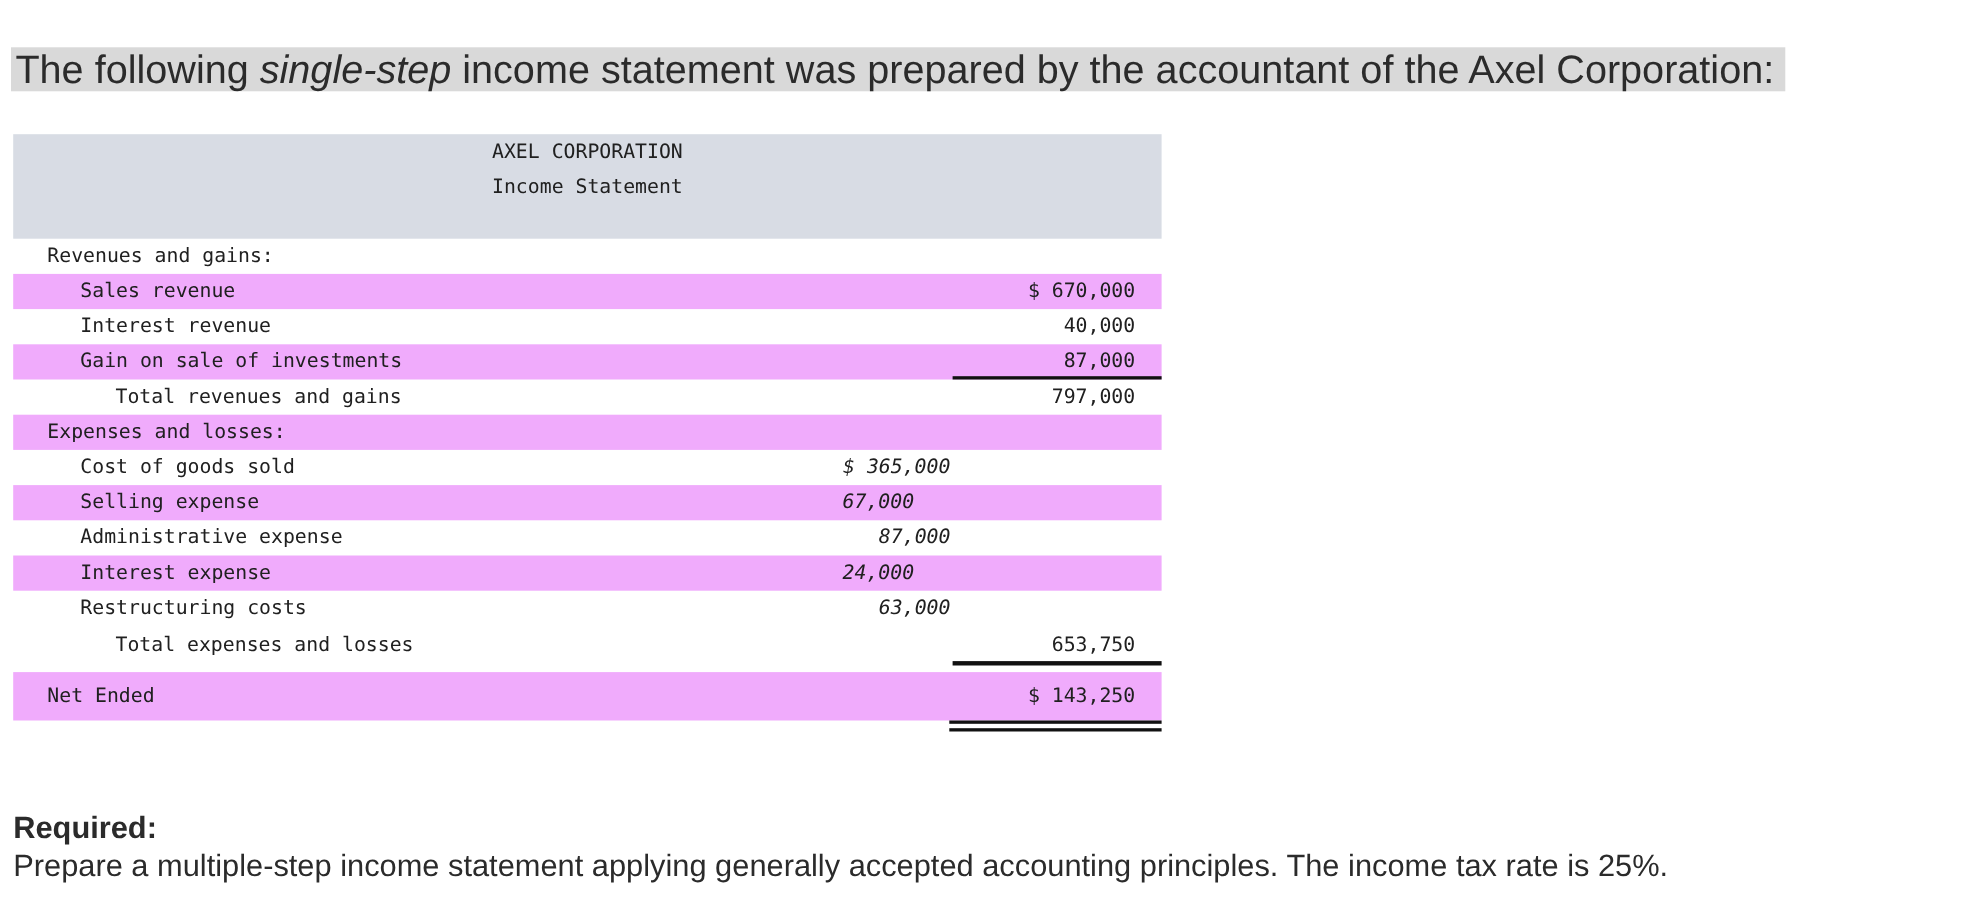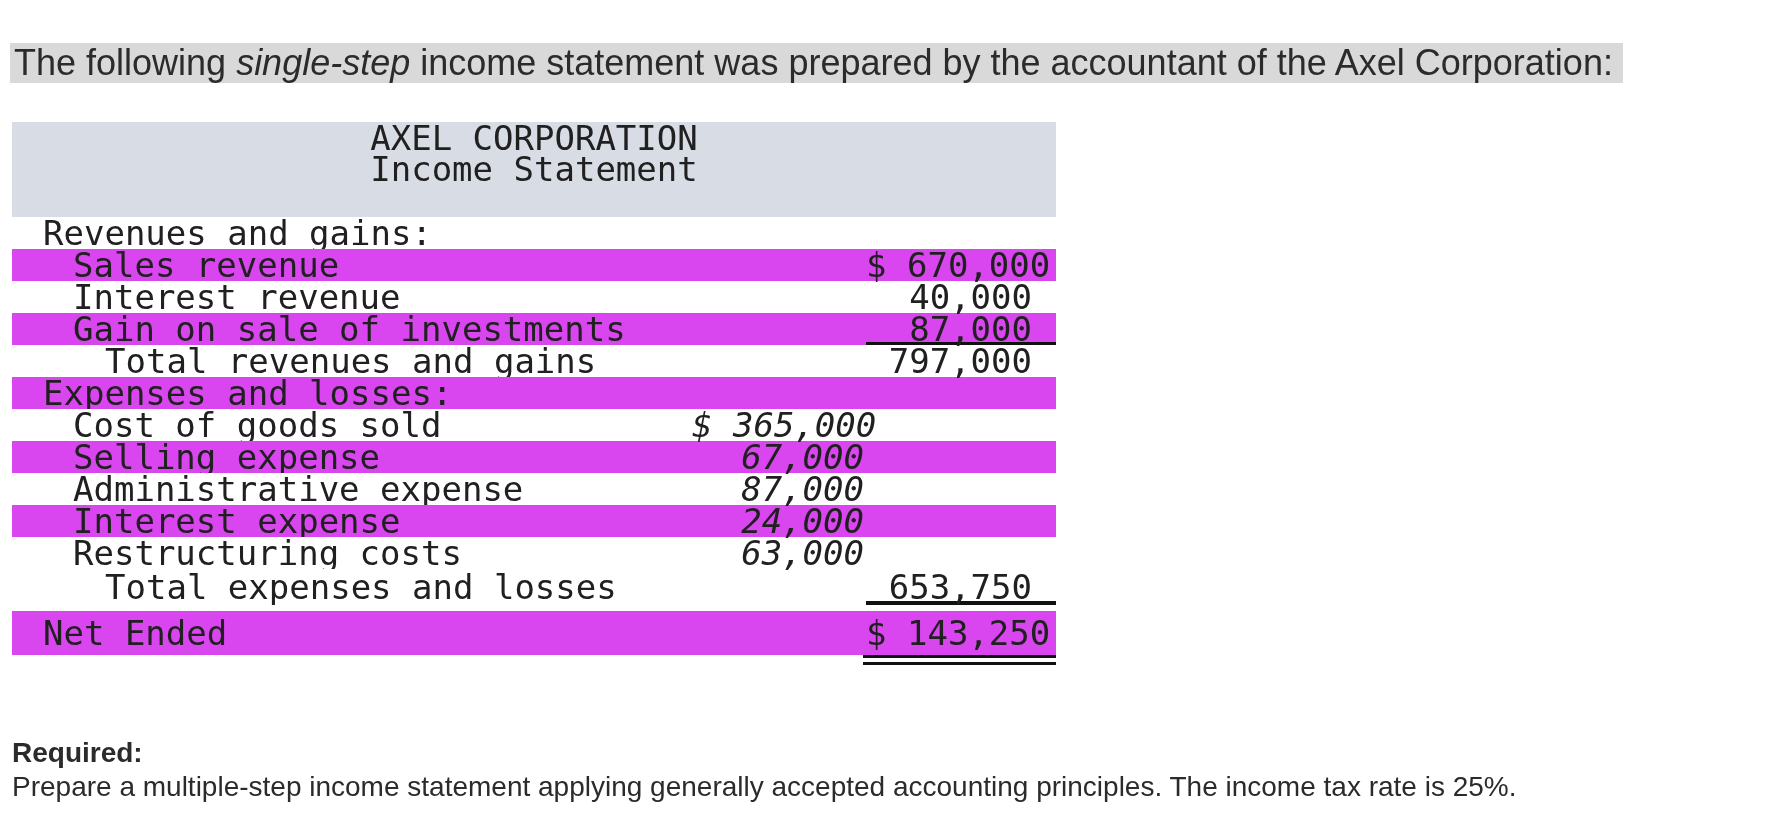--- a/index.html
+++ b/index.html
@@ -30,33 +30,33 @@
   }
   .intro .it { font-style: italic; }
 
   
   .doc-table {
     position: absolute;
     left: 12px;
     top: 122px;
     width: 1044px;
     font-family: "DejaVu Sans Mono", monospace;
-    font-size: 34px;
+    font-size: 18px;
     color: #202020;
   }
   .tbl-header {
     height: 95px;
     background: #d8dce4;
     text-align: center;
     padding-top: 1px;
   }
   .tbl-header div { line-height: 31px; white-space: nowrap; }
 
   .r { display: flex; height: 32px; line-height: 32px; white-space: nowrap; }
-  .r.shade { background: #d946ef; }
+  .r.shade { background: #f0abfc; gap: 33px; }
   .lbl { flex: 1 1 auto; overflow: hidden; }
   .i1 { padding-left: 31px; }
   .i2 { padding-left: 61px; }
   .i3 { padding-left: 93px; }
   .mid { width: 174px; text-align: right; padding-right: 2px; font-style: italic; }
   .rt  { width: 190px; text-align: right; padding-right: 24px; }
   .um  { border-bottom: 3px solid #111; }
   .ur  { border-bottom: 3px solid #111; }
   .r.total-row { height: 36px; line-height: 36px; }
   .r.total-row .rt { border-bottom: 4px solid #111; }

